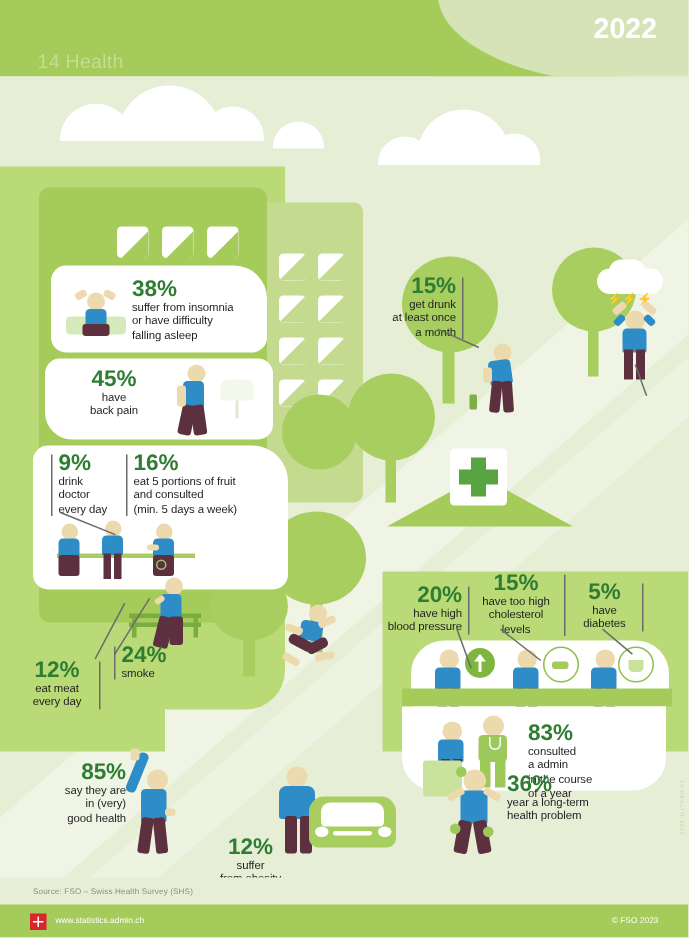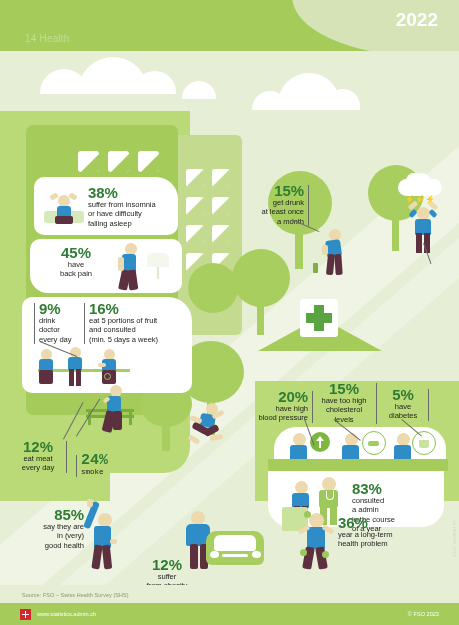--- a/index.html
+++ b/index.html
@@ -13,21 +13,21 @@
   #page{position:relative;width:459px;height:625px;overflow:hidden;background:#e7eed6;}
 
   
   .header{position:absolute;left:0;top:0;width:459px;height:51px;background:#d5e3b6;overflow:hidden;}
   .header-green{position:absolute;left:0;top:0;width:330px;height:51px;background:#a5cb5a;}
   .header-curve{position:absolute;left:250px;top:-60px;width:160px;height:170px;background:#a5cb5a;
      border-bottom-left-radius:160px 170px;}
   .header-curve2{position:absolute;left:292px;top:-4px;width:130px;height:60px;background:#d5e3b6;
      border-bottom-left-radius:135px 62px;}
   .title{position:absolute;left:24px;top:8px;font-size:20px;font-weight:bold;color:#ffffff;letter-spacing:-0.2px;}
-  .subtitle{position:absolute;left:25px;top:33px;font-size:10px;color:#c4dd93;letter-spacing:.2px;}
+  .subtitle{position:absolute;left:25px;top:33px;font-size:13px;color:#c4dd93;letter-spacing:.2px;}
   .year{position:absolute;right:21px;top:9px;font-size:19px;font-weight:bold;color:#ffffff;}
 
   
   .scene{position:absolute;left:0;top:51px;width:459px;height:534px;overflow:hidden;background:#e7eed6;}
 
   .cloud{position:absolute;background:#ffffff;border-radius:100px 100px 0 0;}
 
   .diag-path{position:absolute;background:#eff4e4;transform:rotate(-41deg);transform-origin:0 0;}
 
   .lawn{position:absolute;background:#bada78;}
@@ -229,21 +229,21 @@
     <div class="bench" style="left:88px;top:360px;width:3px;height:14px;"></div>
     <div class="bench" style="left:129px;top:360px;width:3px;height:14px;"></div>
     <div class="fig" style="left:100px;top:334px;width:26px;height:48px;">
       <div class="head" style="left:10px;top:0;width:12px;height:12px;"></div>
       <div class="torso" style="left:7px;top:11px;width:14px;height:17px;"></div>
       <div class="legs" style="left:4px;top:26px;width:10px;height:21px;border-radius:2px;transform:rotate(14deg);"></div>
       <div class="legs" style="left:13px;top:26px;width:9px;height:19px;border-radius:2px;"></div>
       <div class="skinarm" style="left:3px;top:13px;width:7px;height:4px;transform:rotate(-35deg);"></div>
     </div>
     <div style="position:absolute;left:104px;top:322px;width:5px;height:5px;border:1.2px solid #9fc46a;border-radius:50%;"></div>
-    <div class="stat rule-l" style="left:76px;top:404px;width:52px;font-family:Liberation Mono, monospace;">
+    <div class="stat rule-l" style="left:76px;top:380px;width:52px;">
       <span class="pc">24%</span>
       <span>smoke</span>
     </div>
     <div class="lead" style="left:76px;top:385px;width:44px;transform:rotate(-58deg);"></div>
 
     <div class="fig" style="left:184px;top:352px;width:44px;height:44px;">
       <div class="head" style="left:22px;top:0;width:12px;height:12px;"></div>
       <div class="torso" style="left:16px;top:11px;width:15px;height:13px;transform:rotate(10deg);"></div>
       <div class="legs" style="left:8px;top:22px;width:17px;height:7px;border-radius:3px;transform:rotate(28deg);"></div>
       <div class="legs" style="left:20px;top:24px;width:15px;height:7px;border-radius:3px;transform:rotate(-28deg);"></div>

